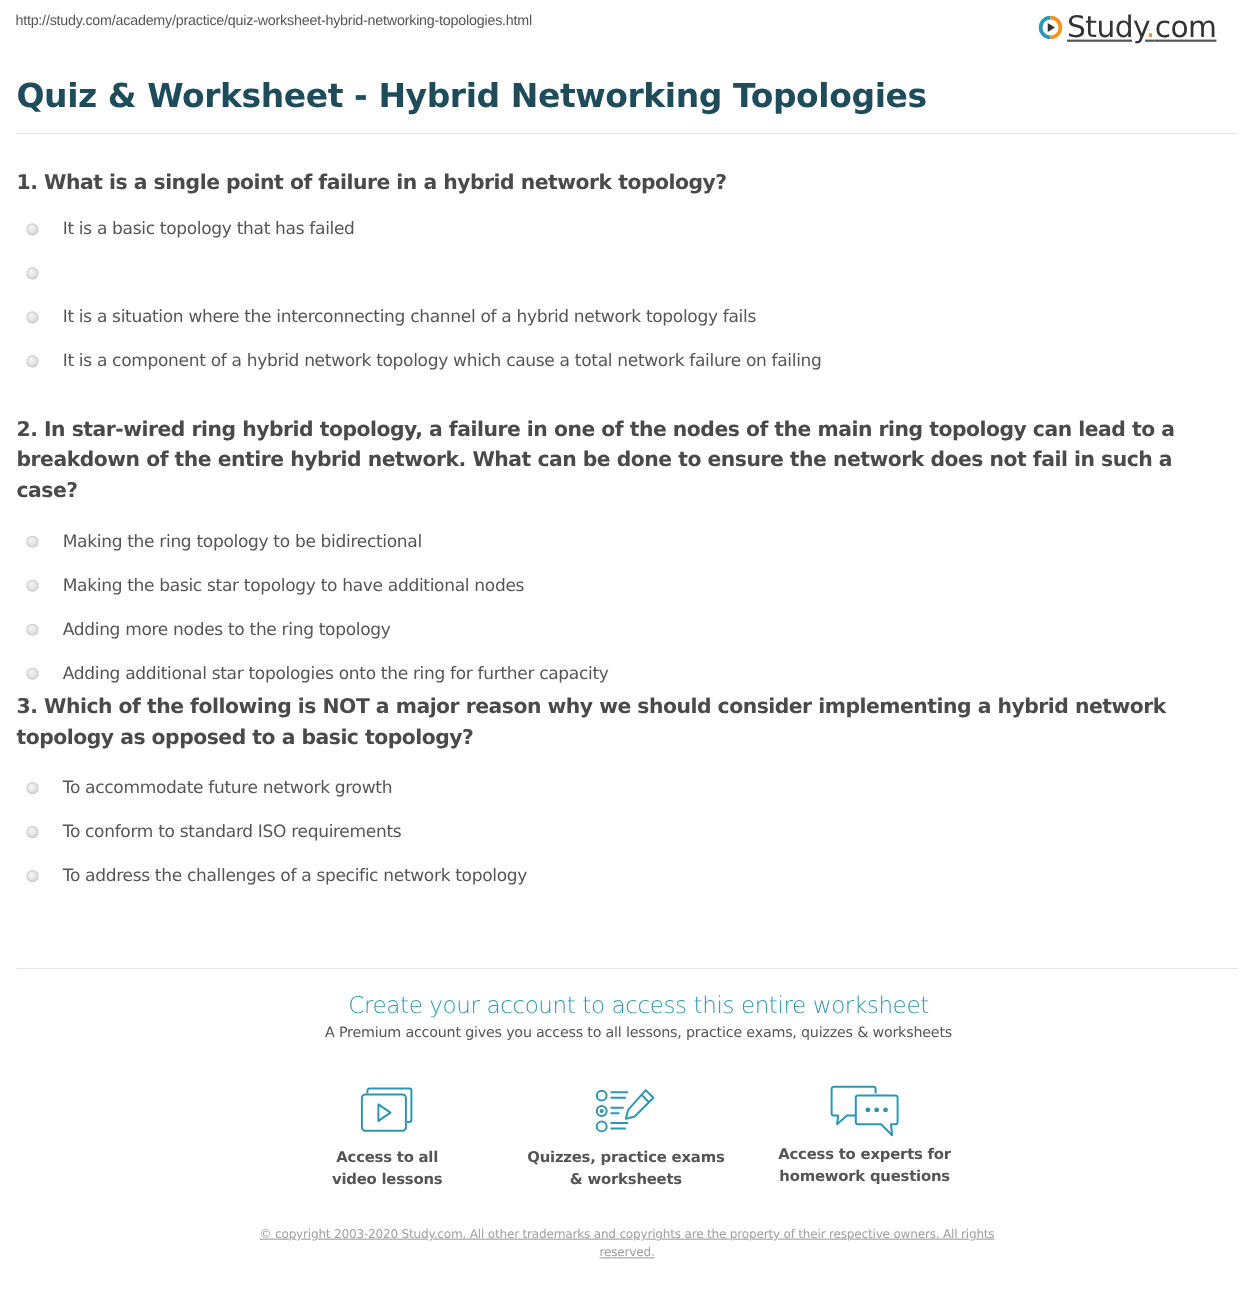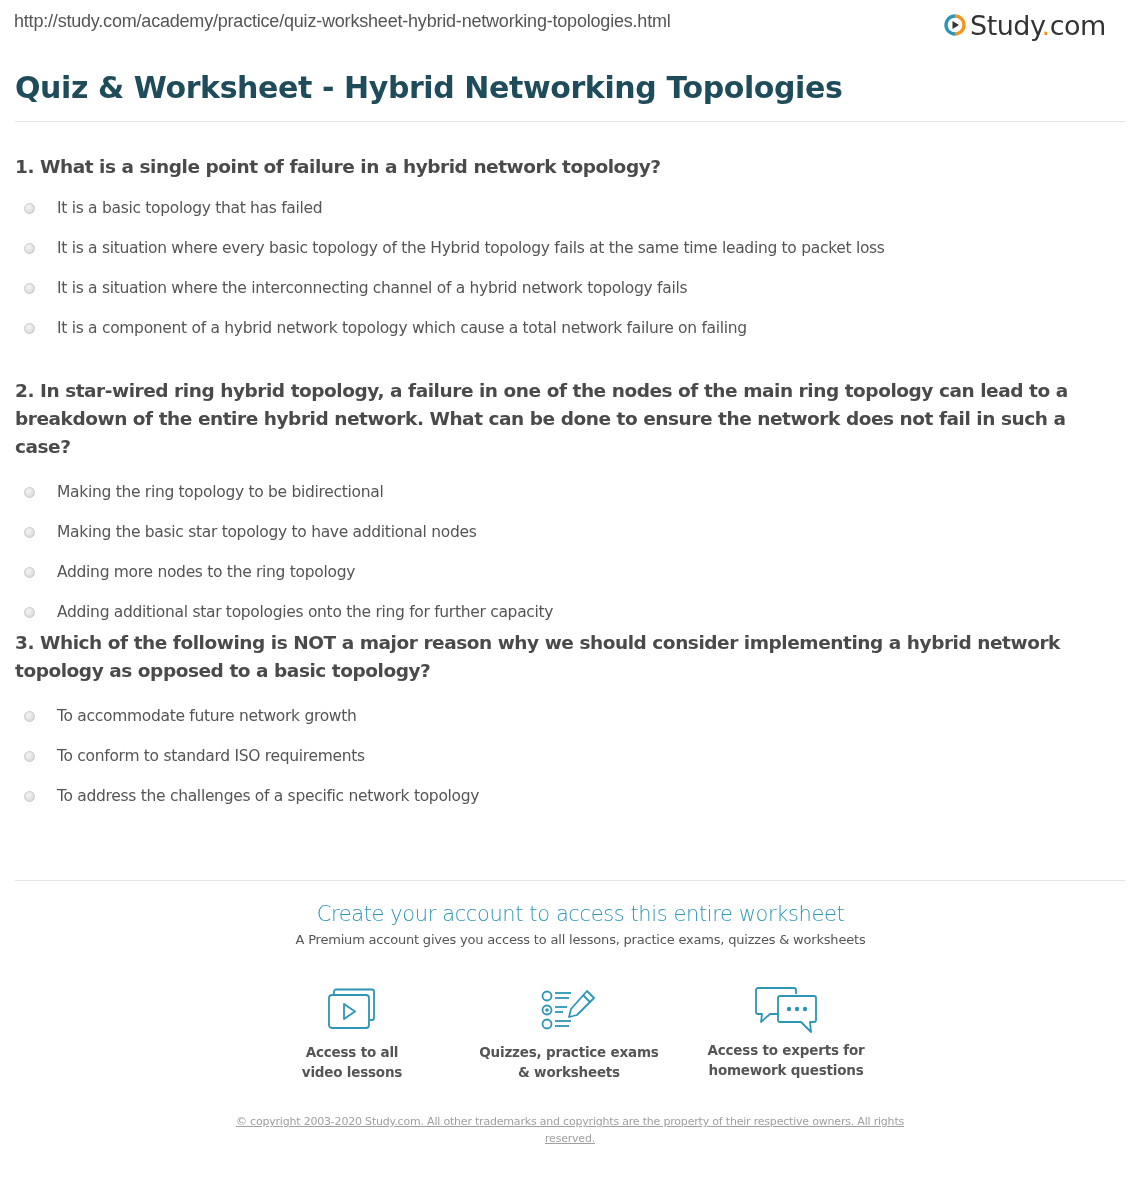--- a/index.html
+++ b/index.html
@@ -1,21 +1,21 @@
 <!DOCTYPE html>
 <html><head>
 <meta charset="utf-8">
 <style>
   * { box-sizing: border-box; margin: 0; padding: 0; }
   html, body { width: 1140px; height: 1177px; background: #ffffff; overflow: hidden; }
   body { font-family: "DejaVu Sans", "Liberation Sans", sans-serif; color: #555555; position: relative; }
 
-  .url { position: absolute; left: 14px; top: 11px; font-size: 18px; color: #555; letter-spacing: -0.2px; font-family: "Liberation Sans", sans-serif; }
+  .url { position: absolute; left: 14px; top: 11px; font-size: 13px; color: #555; letter-spacing: -0.2px; font-family: "Liberation Sans", sans-serif; }
 
-  .logo { position: absolute; left: 944px; top: 8px; display: flex; align-items: center; height: 34px; }
+  .logo { position: absolute; left: 944px; top: 8px; display: flex; align-items: center; height: 34px; text-decoration: underline; }
   .logo-mark { width: 22px; height: 22px; position: relative; margin-right: 4px; }
   .logo-text { font-family: "DejaVu Sans", sans-serif; font-size: 27px; font-weight: 500; color: #333333; letter-spacing: -0.5px; }
   .logo-text .dot { color: #f6941d; }
 
   .page-title { position: absolute; left: 15px; top: 70px; font-size: 30px; font-weight: bold; color: #1f4c5a; letter-spacing: -0.4px; font-family: "DejaVu Sans", sans-serif; }
   .rule { position: absolute; left: 15px; right: 15px; height: 1px; background: #e4e4e4; }
 
   .question { position: absolute; left: 15px; right: 28px; }
   .q-text { font-size: 18.5px; font-weight: bold; color: #4a4a4a; line-height: 28px; letter-spacing: -0.45px; font-family: "DejaVu Sans", sans-serif; }
   .options { list-style: none; margin-top: 14px; }
@@ -55,21 +55,20 @@
 
 <div class="question" style="top:153px;">
   <div class="q-text">1. What is a single point of failure in a hybrid network topology?</div>
   <ul class="options" style="margin-top:7px;">
     <li class="option">
         <span class="radio"></span>
         <span class="opt-label">It is a basic topology that has failed</span>
       </li>
     <li class="option">
         <span class="radio"></span>
-        <span class="opt-label">It is a situation where every basic topology of the Hybrid topology fails at the same time leading to packet loss</span>
       </li>
     <li class="option">
         <span class="radio"></span>
         <span class="opt-label">It is a situation where the interconnecting channel of a hybrid network topology fails</span>
       </li>
     <li class="option">
         <span class="radio"></span>
         <span class="opt-label">It is a component of a hybrid network topology which cause a total network failure on failing</span>
       </li>
   </ul>

